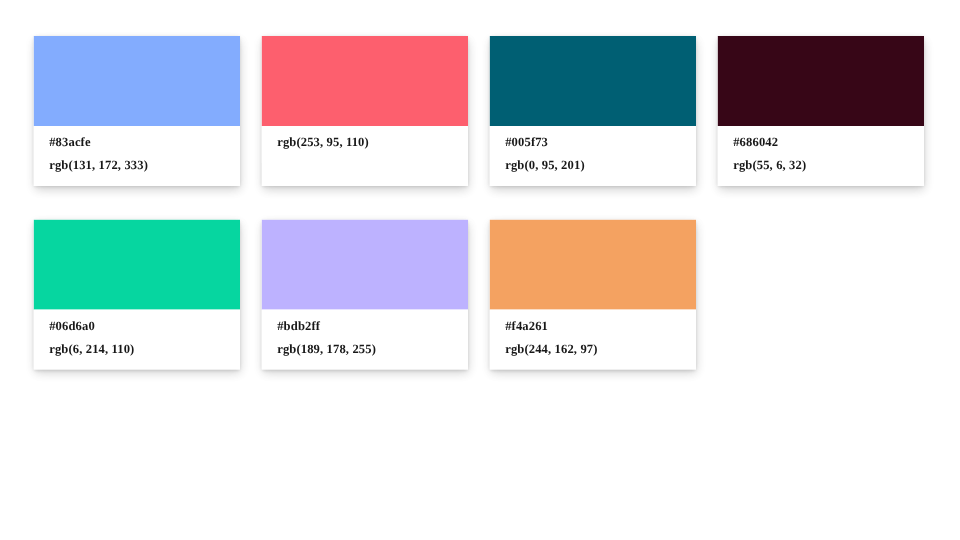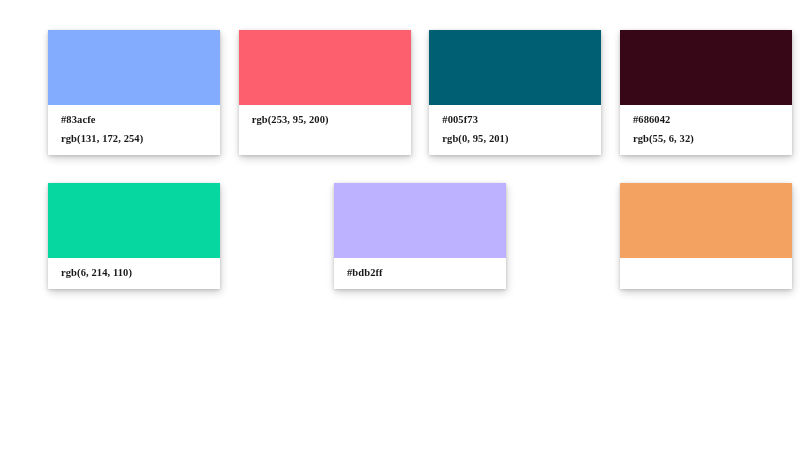--- a/index.html
+++ b/index.html
@@ -10,28 +10,27 @@
   body {
     width: 800px;
     height: 450px;
     background: #ffffff;
     font-family: "Liberation Serif", "DejaVu Serif", serif;
     overflow: hidden;
   }
 
   #palette-grid {
     position: absolute;
-    left: 48px;
+    left: 28px;
     top: 30px;
     width: 744px;
     display: flex;
     flex-wrap: wrap;
     gap: 28px 18px;
     align-content: flex-start;
-    justify-content: space-between;
   }
 
   .swatch-card {
     width: 172px;
     background: #ffffff;
     box-shadow: 0 1px 3px rgba(0, 0, 0, 0.16),
                 0 3px 8px rgba(0, 0, 0, 0.12),
                 2px 4px 9px rgba(0, 0, 0, 0.07);
     display: flex;
     flex-direction: column;
@@ -64,51 +63,57 @@
   }
 </style>
 </head>
 <body style="background: rgb(255, 255, 255);">
 
 <div id="palette-grid">
     <div class="swatch-card">
       <div class="swatch-color" style="background-color: rgb(131, 172, 254);"></div>
       <div class="swatch-info">
         <div class="swatch-hex">#83acfe</div>
-        <div class="swatch-rgb">rgb(131, 172, 254)</div>
+        <div class="swatch-rgb">rgb(131, 172, 333)</div>
       </div>
     </div>
     <div class="swatch-card">
       <div class="swatch-color" style="background-color: rgb(253, 95, 110);"></div>
       <div class="swatch-info">
-        <div class="swatch-rgb">rgb(253, 95, 200)</div>
+        <div class="swatch-rgb">rgb(253, 95, 110)</div>
       </div>
     </div>
     <div class="swatch-card">
       <div class="swatch-color" style="background-color: rgb(0, 95, 115);"></div>
       <div class="swatch-info">
         <div class="swatch-hex">#005f73</div>
         <div class="swatch-rgb">rgb(0, 95, 201)</div>
       </div>
     </div>
     <div class="swatch-card">
       <div class="swatch-color" style="background-color: rgb(55, 6, 23);"></div>
       <div class="swatch-info">
         <div class="swatch-hex">#686042</div>
         <div class="swatch-rgb">rgb(55, 6, 32)</div>
       </div>
     </div>
     <div class="swatch-card">
       <div class="swatch-color" style="background-color: rgb(6, 214, 160);"></div>
       <div class="swatch-info">
+        <div class="swatch-hex">#06d6a0</div>
         <div class="swatch-rgb">rgb(6, 214, 110)</div>
       </div>
     </div>
     <div class="swatch-card">
       <div class="swatch-color" style="background-color: rgb(189, 178, 255);"></div>
       <div class="swatch-info">
         <div class="swatch-hex">#bdb2ff</div>
+        <div class="swatch-rgb">rgb(189, 178, 255)</div>
       </div>
     </div>
     <div class="swatch-card">
       <div class="swatch-color" style="background-color: rgb(244, 162, 97);"></div>
+      <div class="swatch-info">
+        <div class="swatch-hex">#f4a261</div>
+        <div class="swatch-rgb">rgb(244, 162, 97)</div>
+      </div>
     </div>
   </div>
 
 </body></html>

